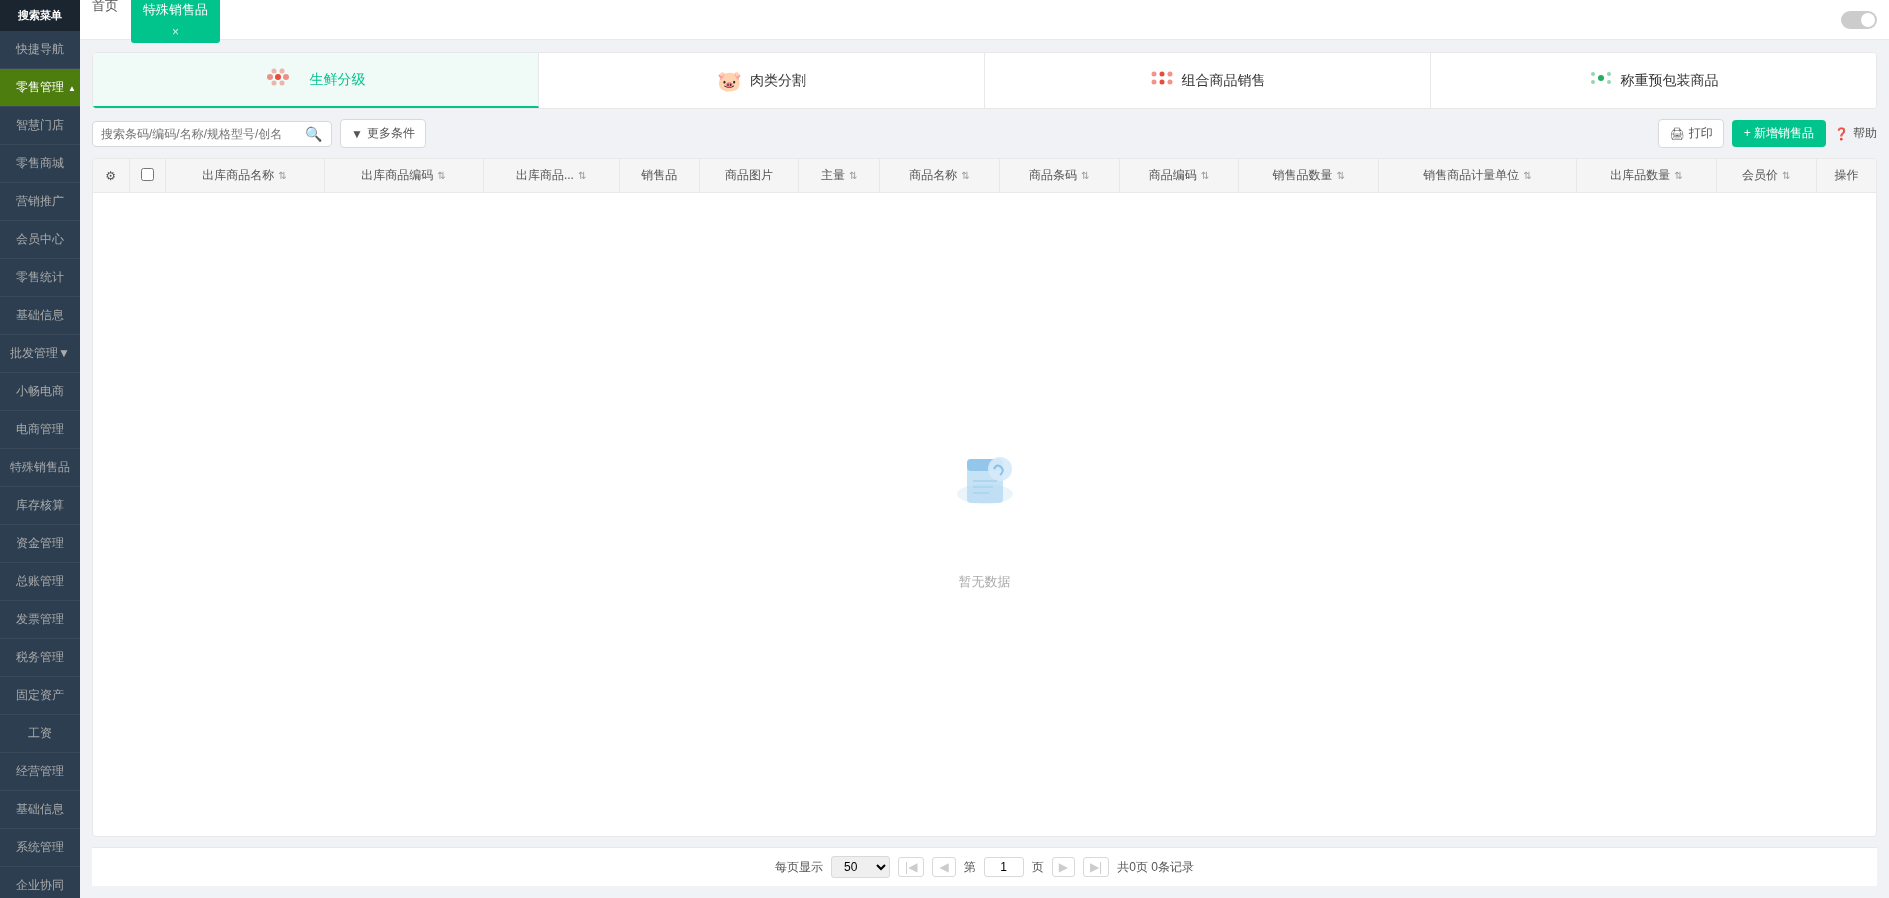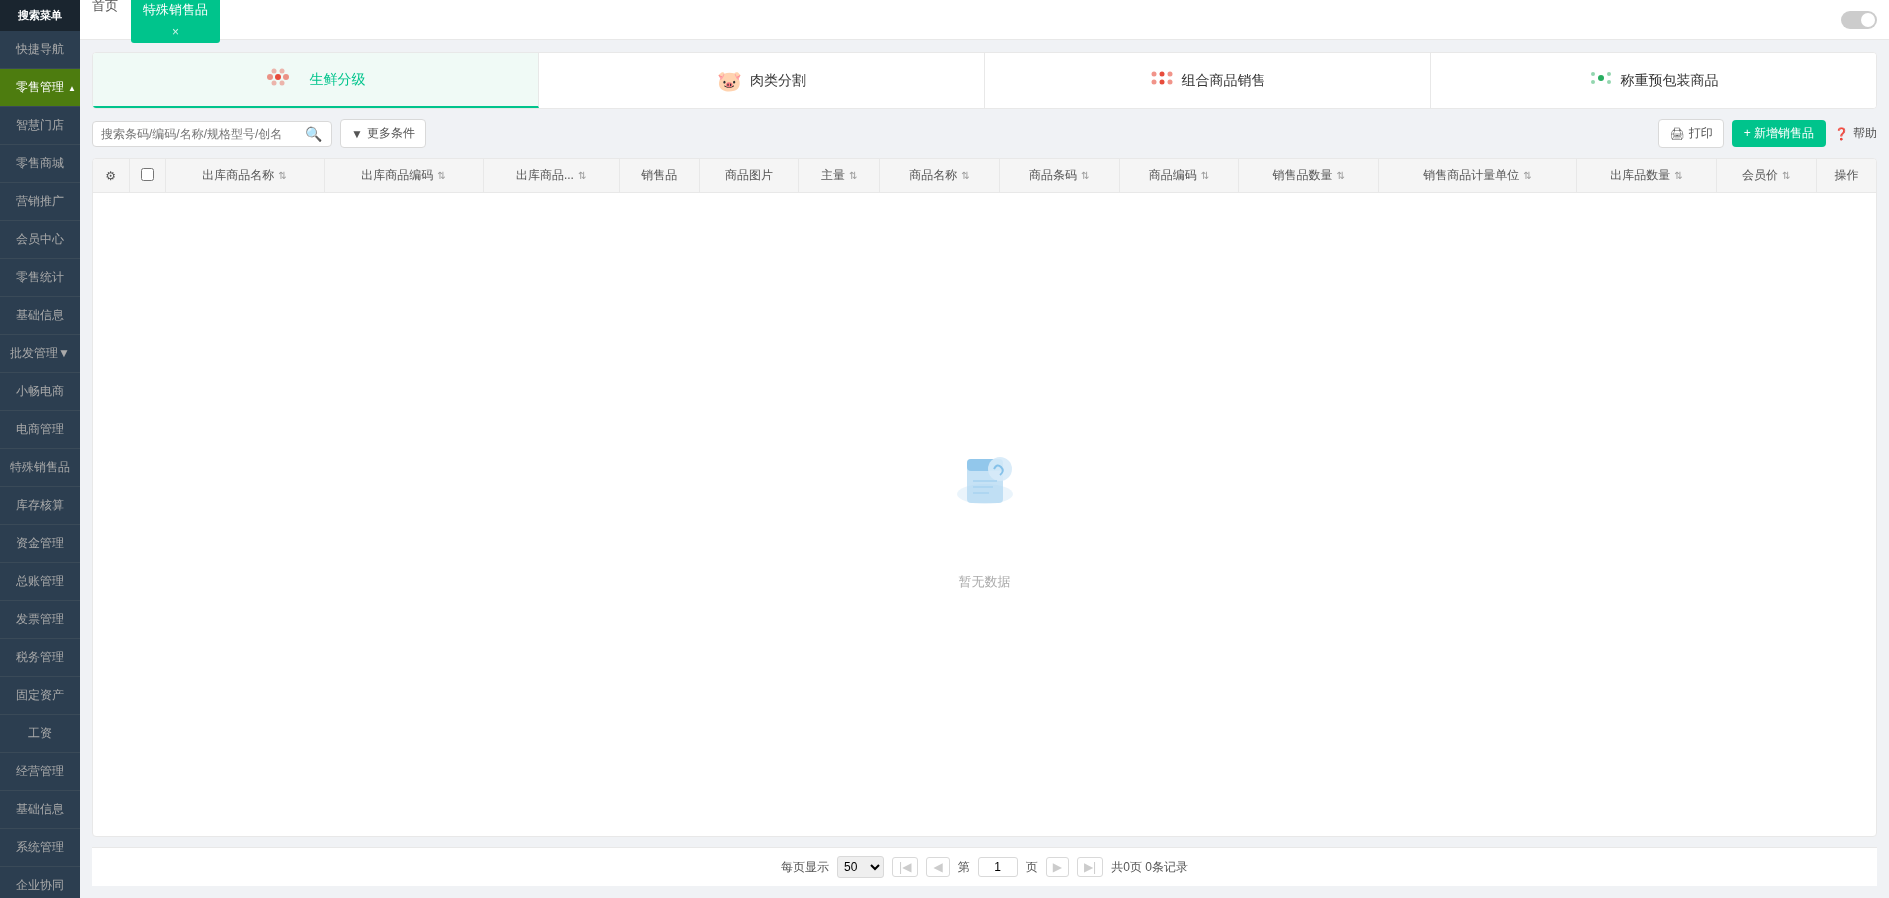--- a/index.html
+++ b/index.html
@@ -293,21 +293,21 @@
       justify-content: center;
       padding: 8px 16px;
       gap: 8px;
       font-size: 12px;
       color: #555;
       flex-shrink: 0;
     }
     .page-size-select {
       border: 1px solid #d9d9d9;
       border-radius: 3px;
-      padding: 2px 2px;
+      padding: 2px 8px;
       font-size: 12px;
     }
     .page-btn {
       border: 1px solid #d9d9d9;
       background: #fff;
       border-radius: 3px;
       padding: 2px 6px;
       cursor: pointer;
       font-size: 12px;
       color: #555;

